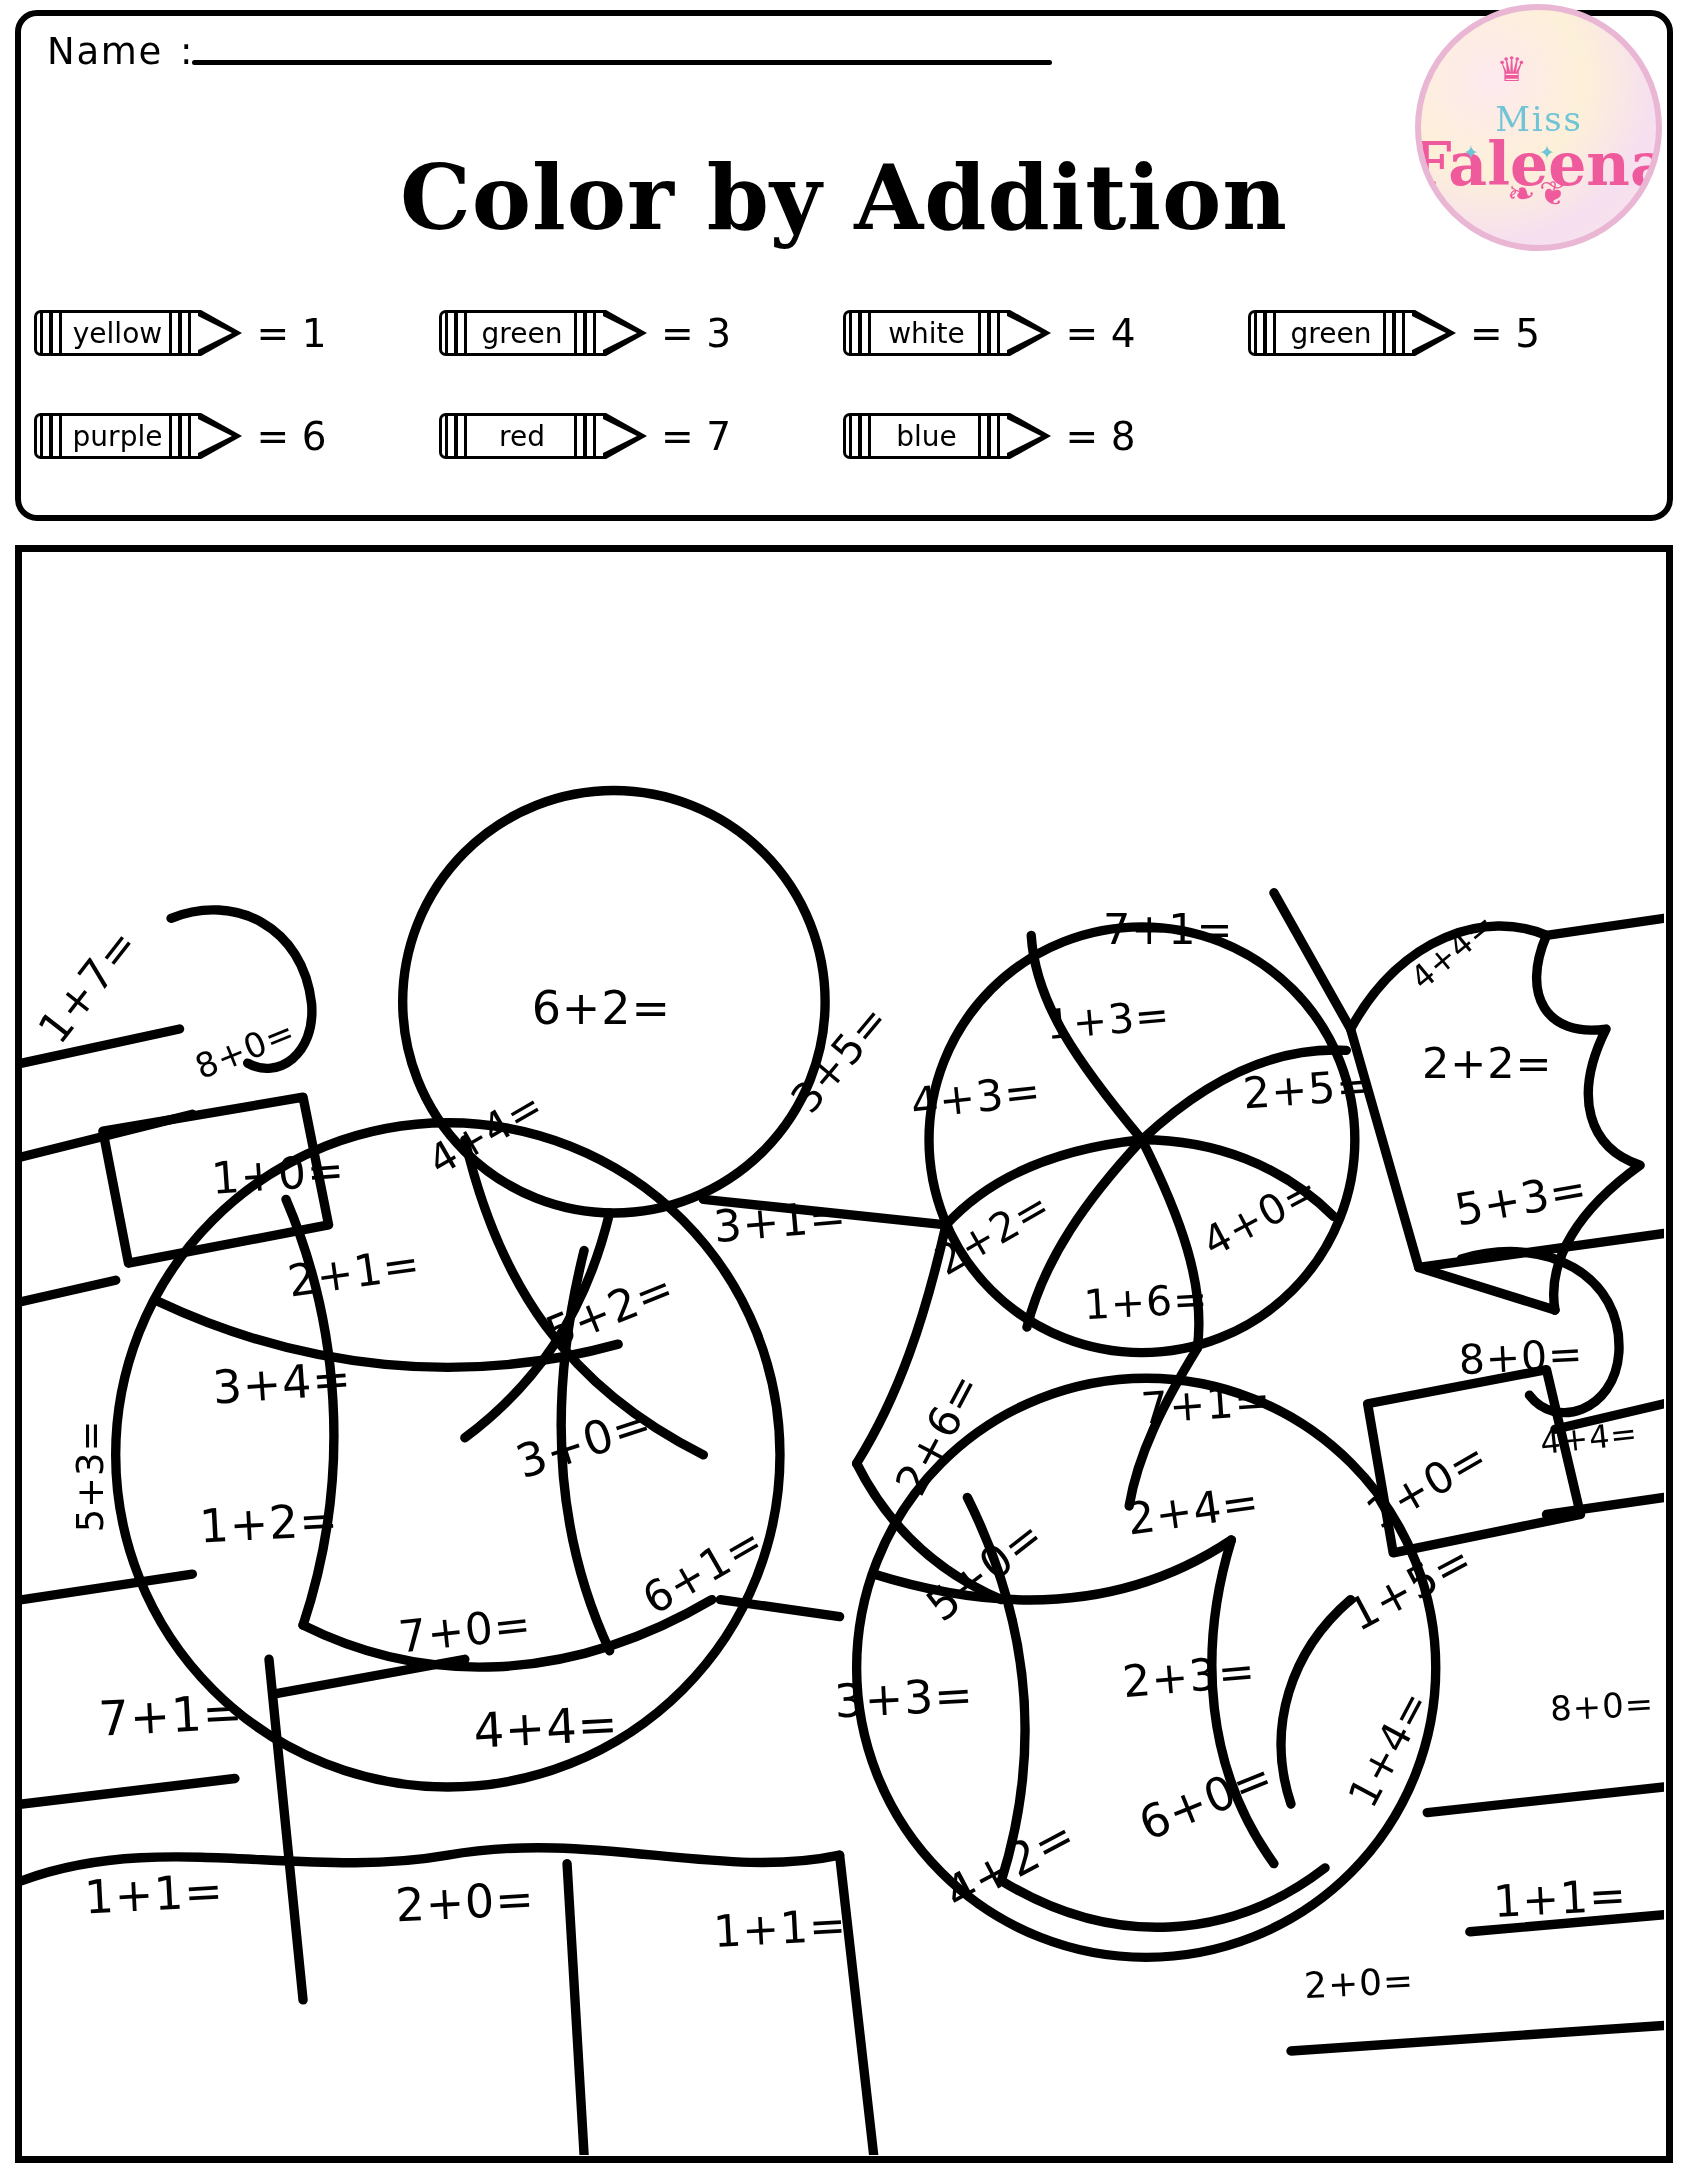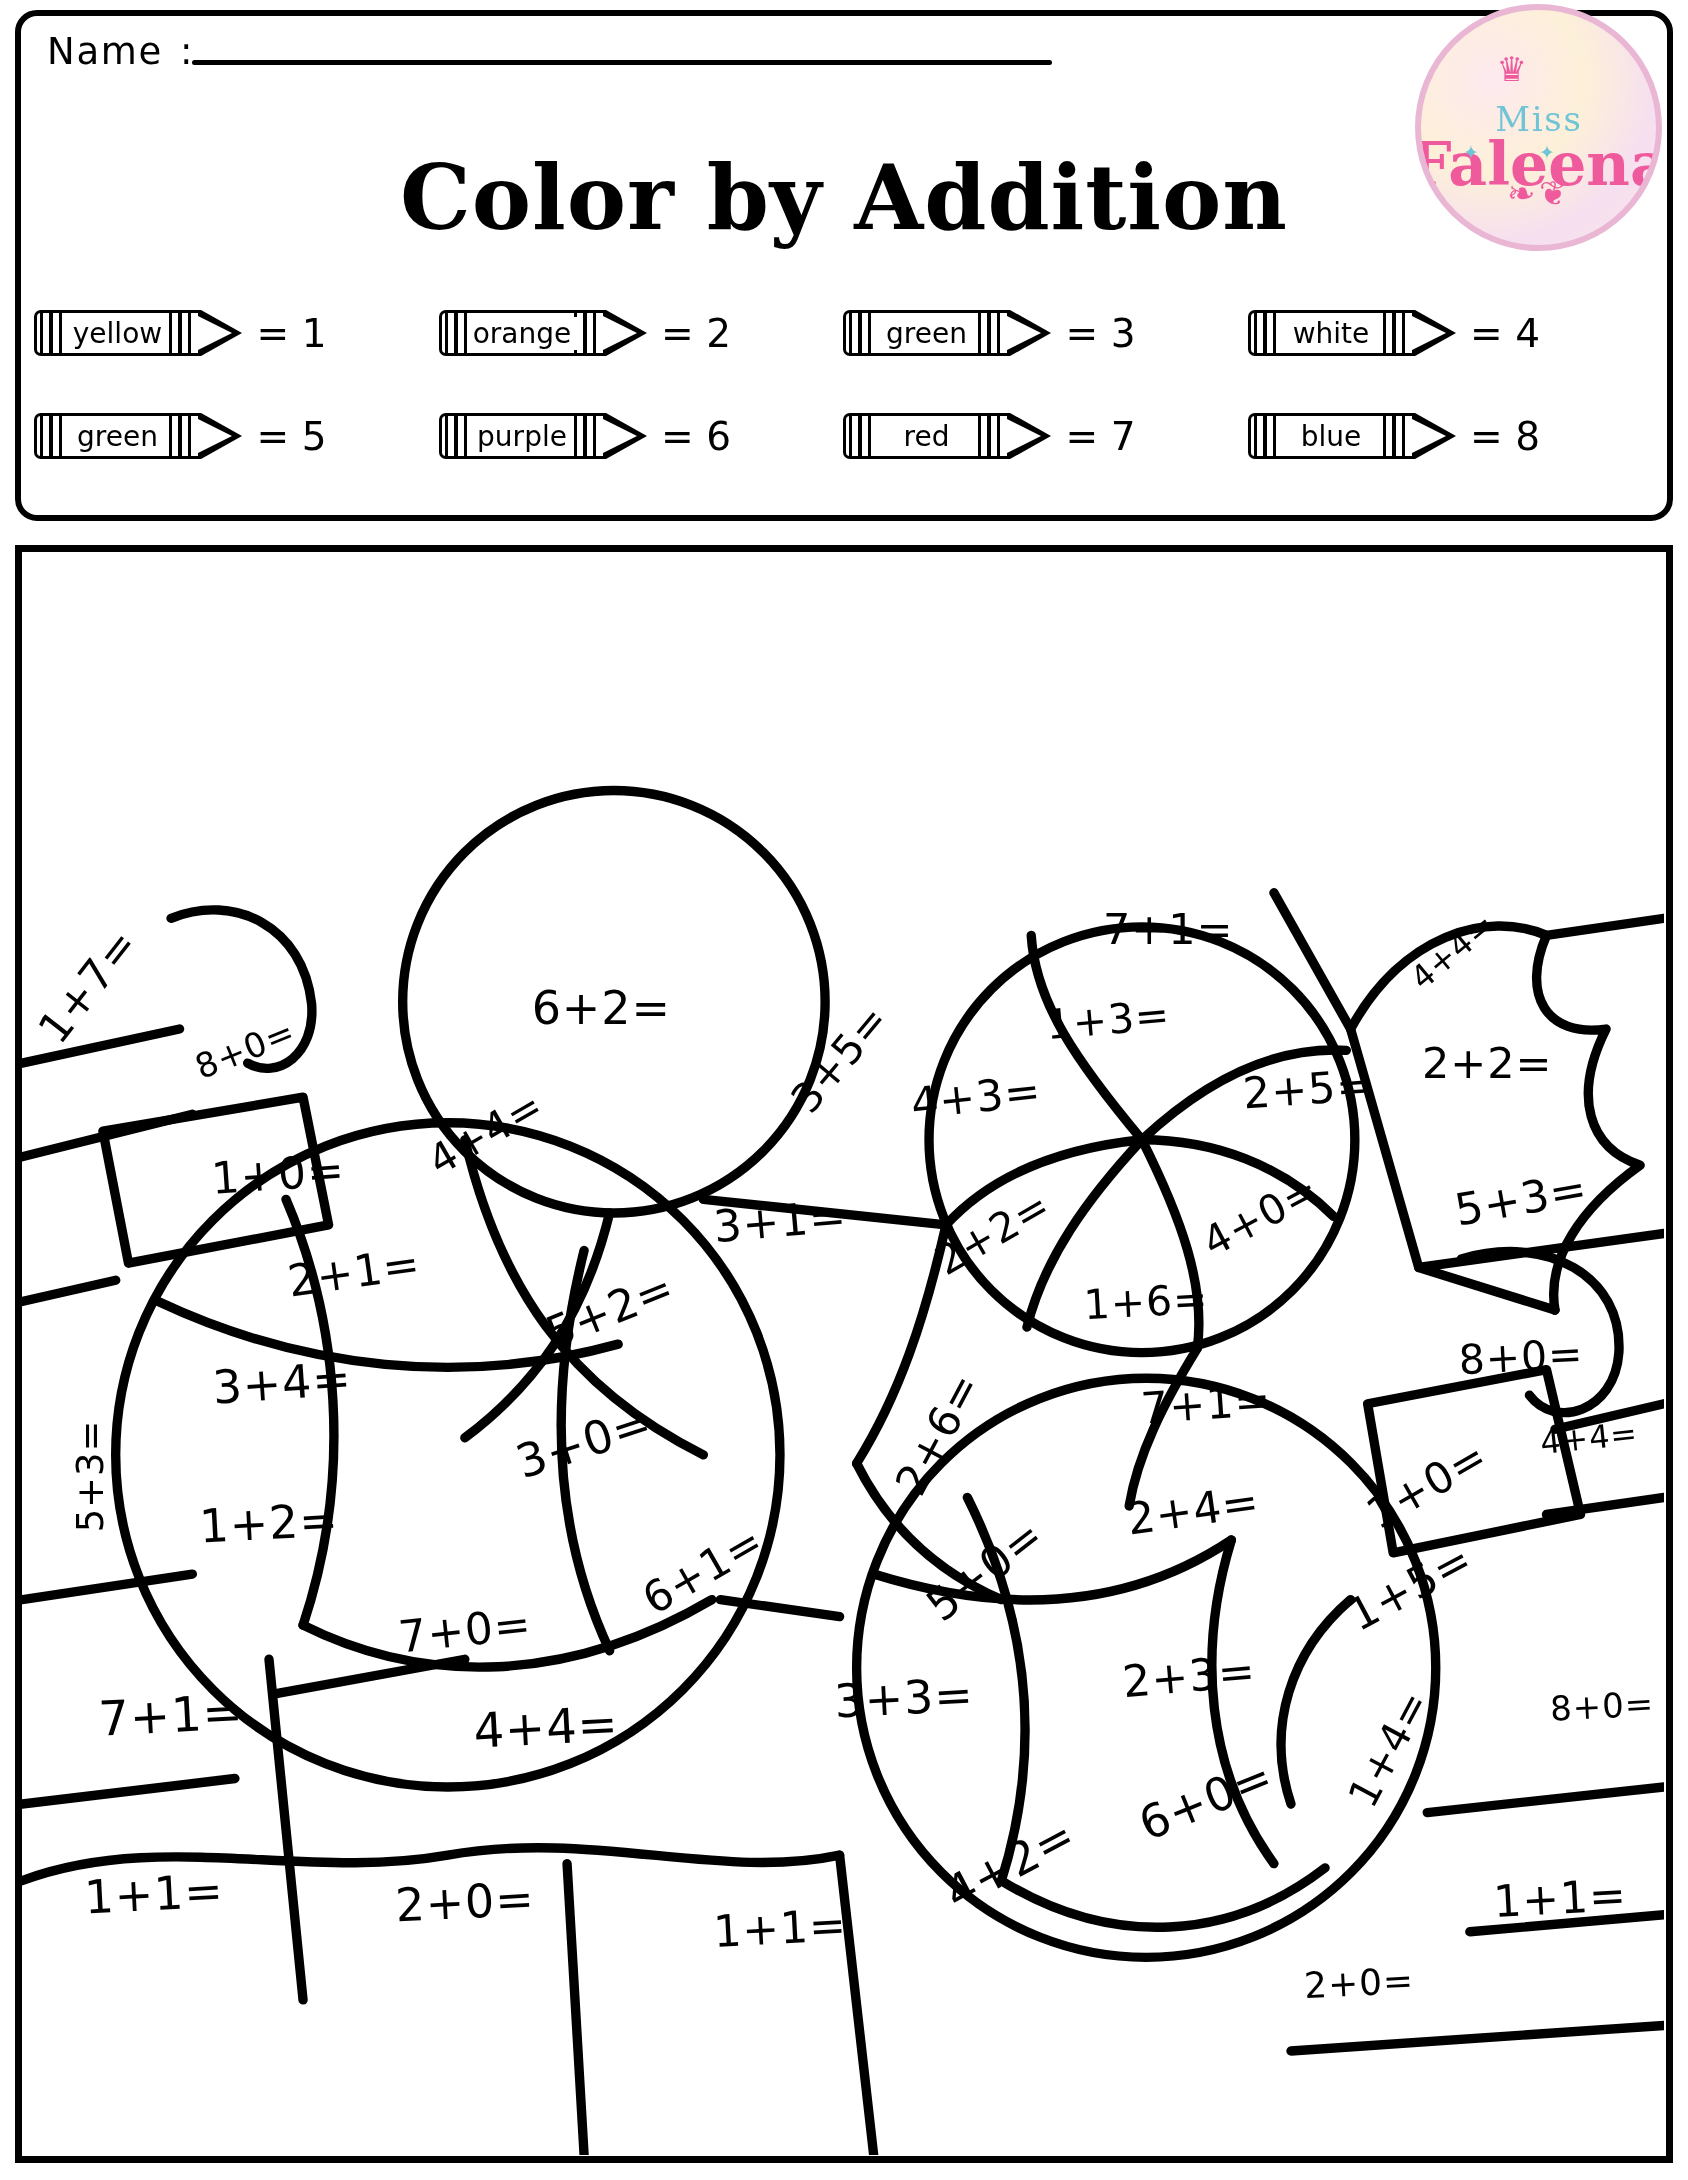--- a/index.html
+++ b/index.html
@@ -287,29 +287,20 @@
 
   <div class="legend" id="legend-container">
       <div class="legend-item">
         <div class="crayon">
           <div class="crayon-body">
             <span class="crayon-label">yellow</span>
           </div>
           <div class="crayon-tip"></div>
         </div>
         <span class="legend-eq">= 1</span>
-      </div>
-      <div class="legend-item">
-        <div class="crayon">
-          <div class="crayon-body">
-            <span class="crayon-label">orange</span>
-          </div>
-          <div class="crayon-tip"></div>
-        </div>
-        <span class="legend-eq">= 2</span>
       </div>
       <div class="legend-item">
         <div class="crayon">
           <div class="crayon-body">
             <span class="crayon-label">green</span>
           </div>
           <div class="crayon-tip"></div>
         </div>
         <span class="legend-eq">= 3</span>
       </div>

